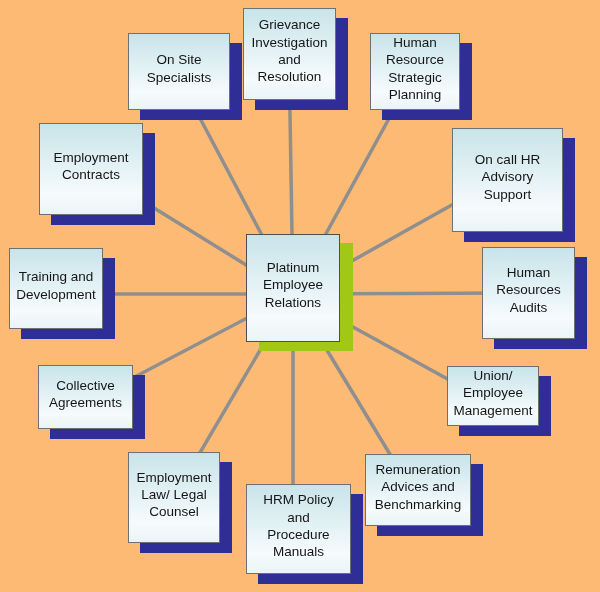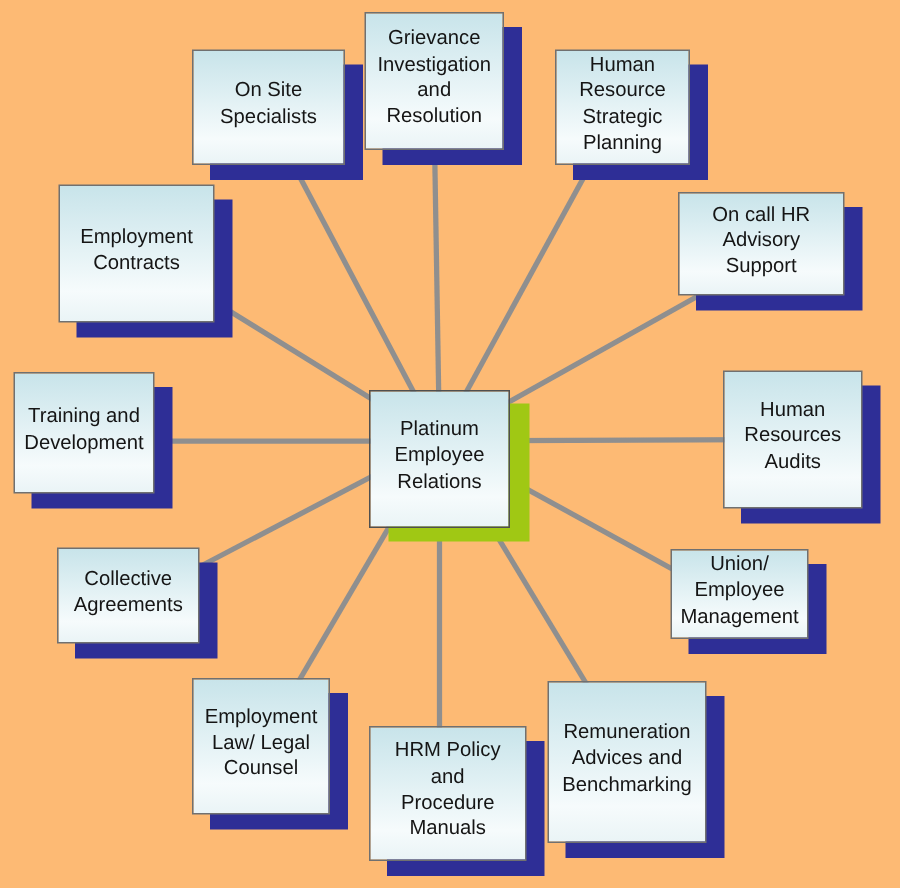--- a/index.html
+++ b/index.html
@@ -73,21 +73,21 @@
   <div class="node" style="left:370px;top:33px;width:90px;height:77px">
     <div class="shadow"></div>
     <div class="face">
         <span class="label">Human
 Resource
 Strategic
 Planning</span>
       </div>
   </div>
 
-  <div class="node" style="left:452px;top:128px;width:111px;height:69px">
+  <div class="node" style="left:452px;top:128px;width:111px;height:104px">
     <div class="shadow"></div>
     <div class="face">
         <span class="label">On call HR
 Advisory
 Support</span>
       </div>
   </div>
 
   <div class="node" style="left:482px;top:247px;width:93px;height:92px">
     <div class="shadow"></div>
@@ -100,21 +100,21 @@
 
   <div class="node" style="left:447px;top:366px;width:92px;height:60px">
     <div class="shadow"></div>
     <div class="face">
         <span class="label">Union/
 Employee
 Management</span>
       </div>
   </div>
 
-  <div class="node" style="left:365px;top:454px;width:106px;height:108px">
+  <div class="node" style="left:365px;top:454px;width:106px;height:72px">
     <div class="shadow"></div>
     <div class="face">
         <span class="label">Remuneration
 Advices and
 Benchmarking</span>
       </div>
   </div>
 
   <div class="node" style="left:246px;top:484px;width:105px;height:90px">
     <div class="shadow"></div>
@@ -160,21 +160,21 @@
   </div>
 
   <div class="node" style="left:128px;top:33px;width:102px;height:77px">
     <div class="shadow"></div>
     <div class="face">
         <span class="label">On Site
 Specialists</span>
       </div>
   </div>
 
-  <div class="node center" style="left:246px;top:260px;width:94px;height:92px">
+  <div class="node center" style="left:246px;top:234px;width:94px;height:108px">
     <div class="shadow"></div>
     <div class="face">
         <span class="label">Platinum
 Employee
 Relations</span>
       </div>
   </div>
 
 </div>
 

